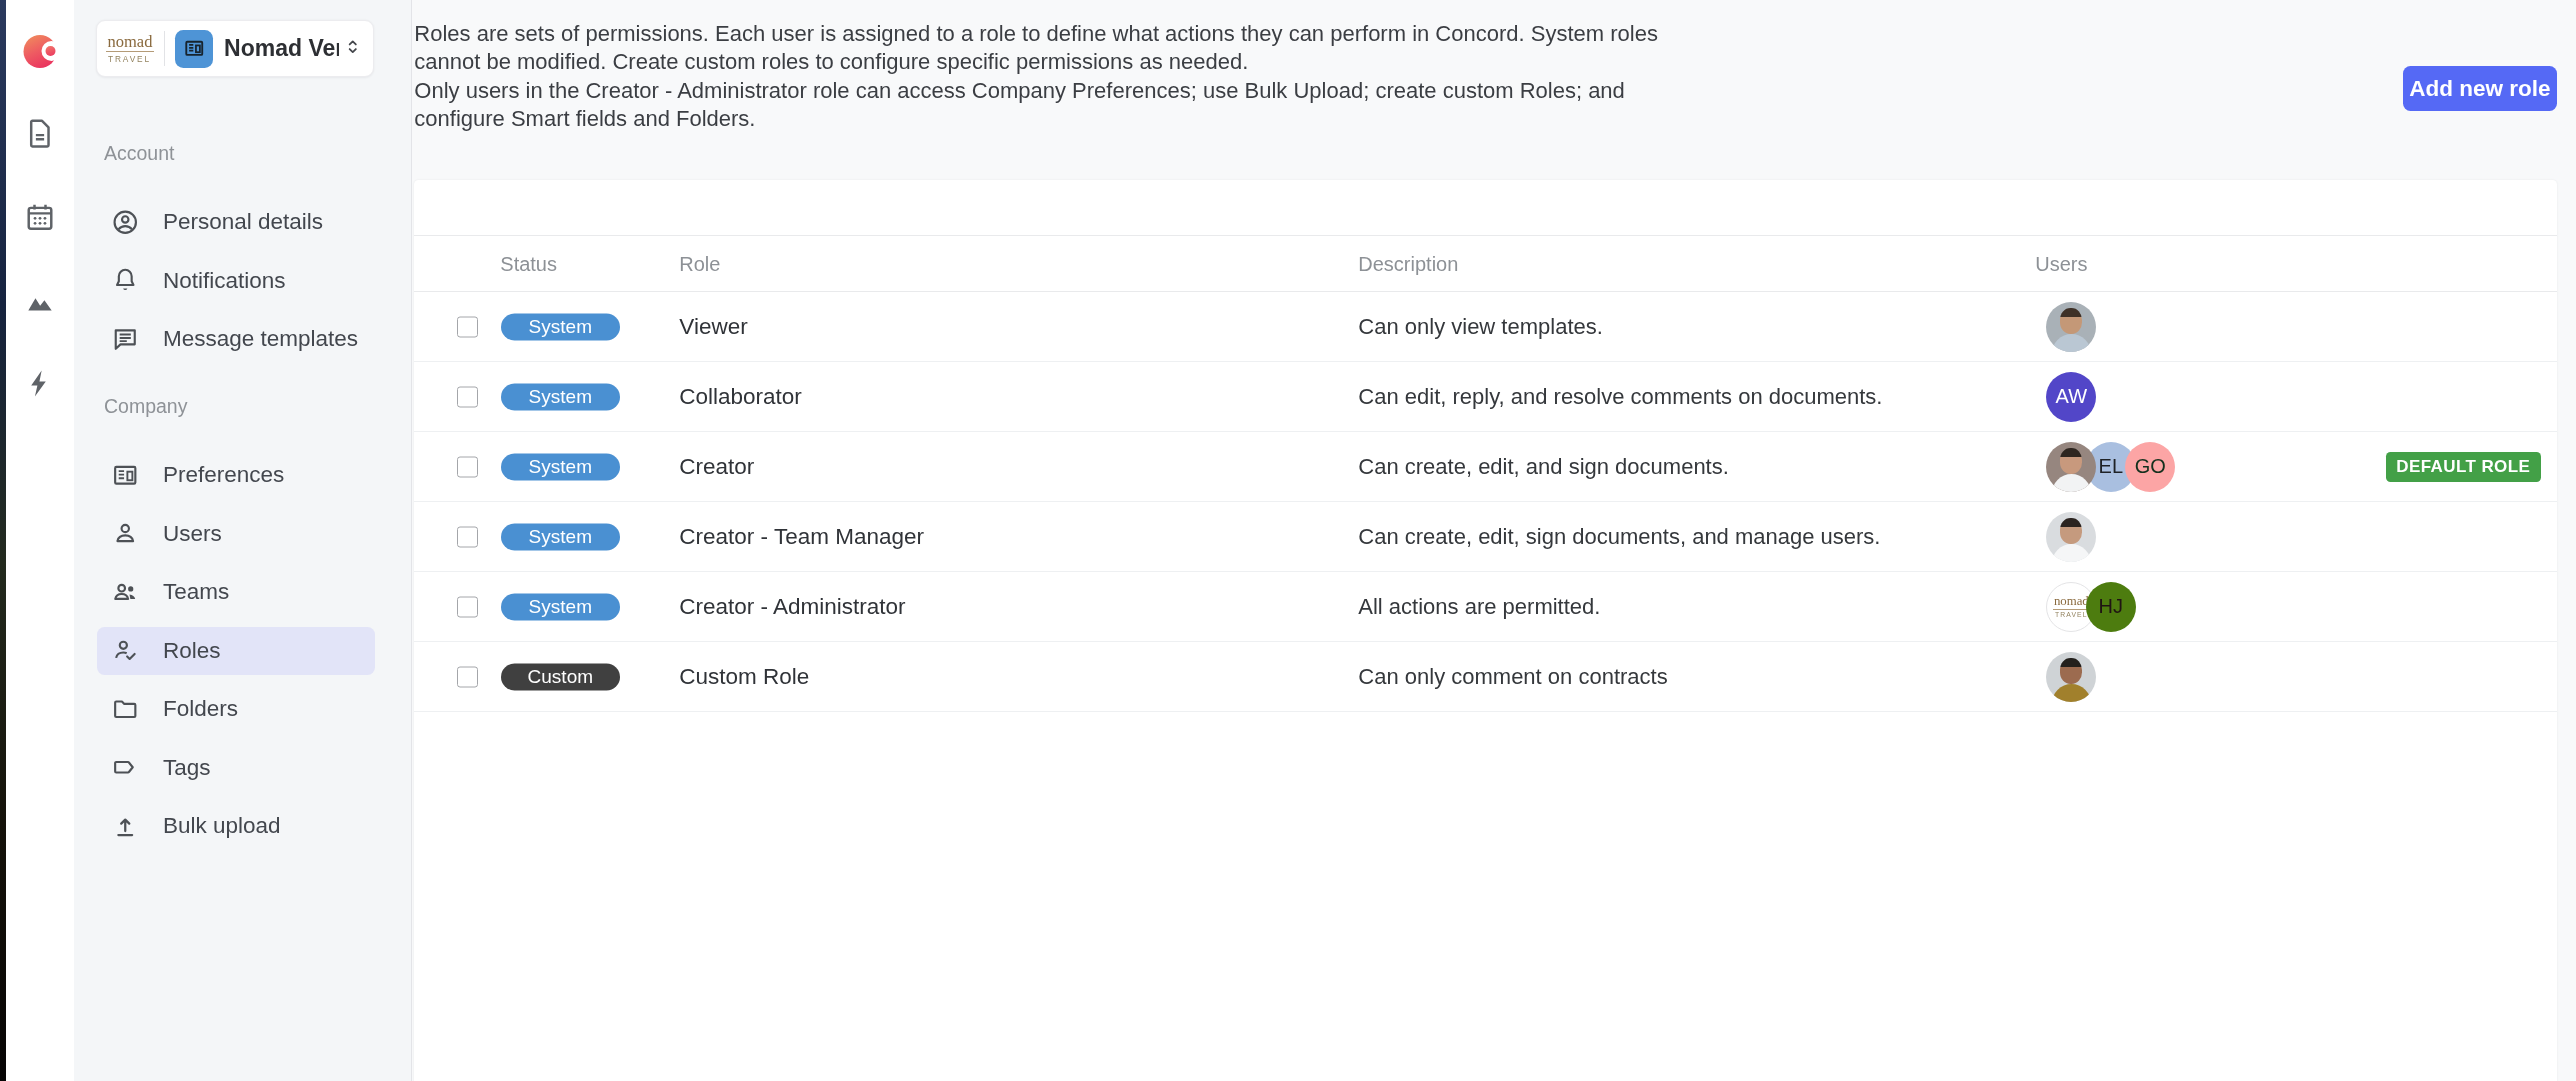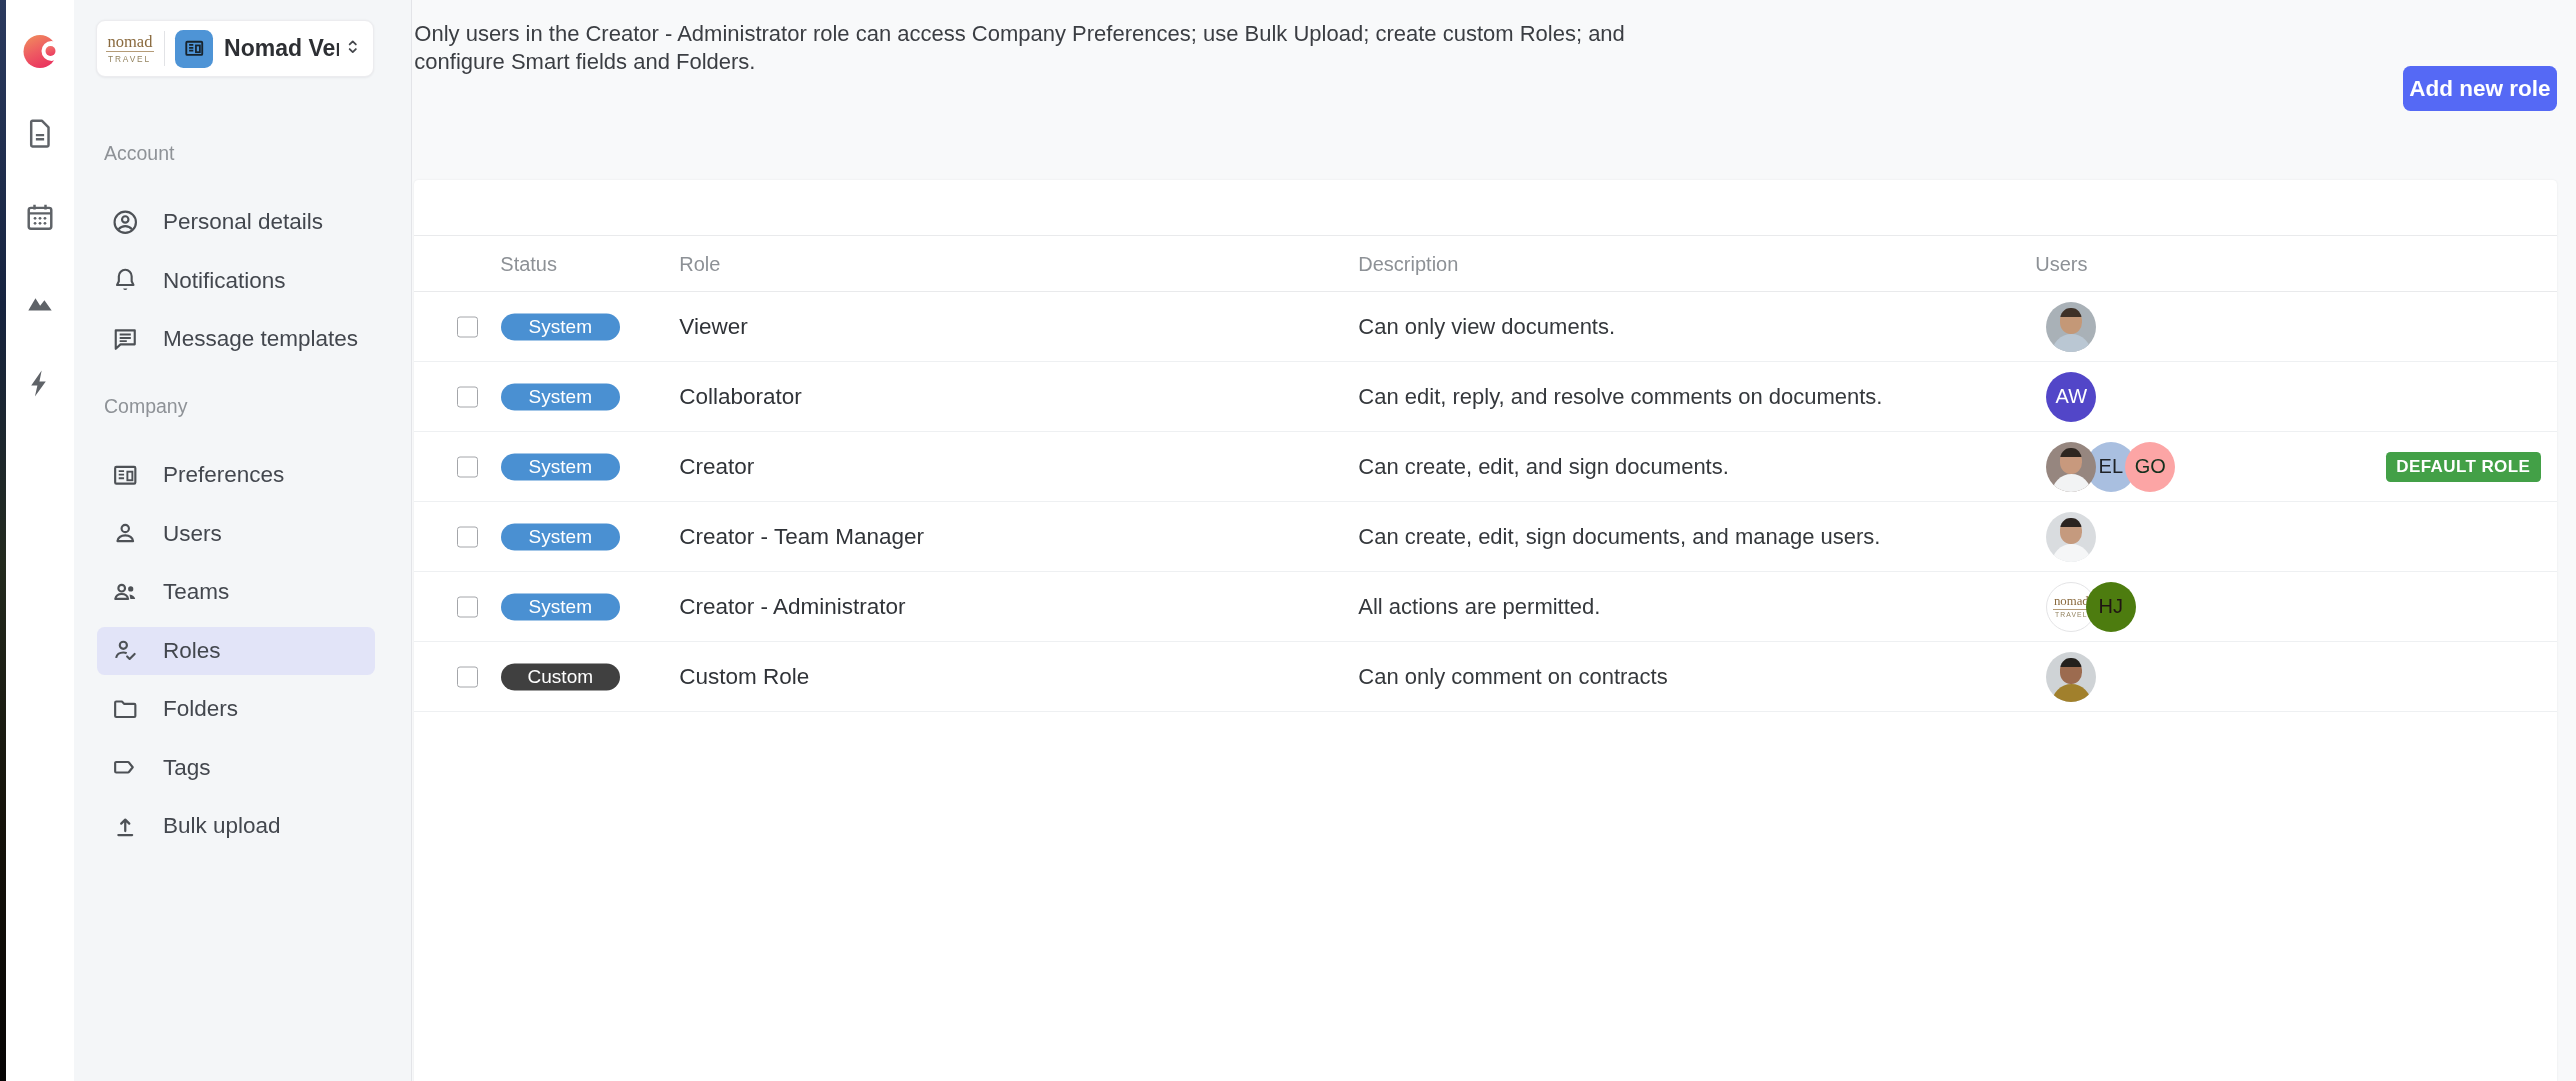--- a/index.html
+++ b/index.html
@@ -245,40 +245,41 @@
             <path d="M6.2 19.4h11.6"></path>
           </svg>
         </span>
         <span class="nav-label">Bulk upload</span>
       </li>
     </ul>
 </div>
 
 <div class="main">
   <div class="intro">
+    <p>Roles are sets of permissions. Each user is assigned to a role to define what actions they can perform in Concord. System roles cannot be modified. Create custom roles to configure specific permissions as needed.</p>
     <p>Only users in the Creator - Administrator role can access Company Preferences; use Bulk Upload; create custom Roles; and configure Smart fields and Folders.</p>
   </div>
   <button class="add-btn">Add new role</button>
 
   <div class="card">
     <div class="toolbar"></div>
     <div class="thead">
       <span class="th th-status">Status</span>
       <span class="th th-role">Role</span>
       <span class="th th-desc">Description</span>
       <span class="th th-users">Users</span>
     </div>
     <div id="table-rows">
         <div class="row">
           <span class="cell cb"></span>
           <span class="cell cell-status">
             <span class="pill" style="background: rgb(74, 144, 210);">System</span>
           </span>
           <span class="cell cell-role">Viewer</span>
-          <span class="cell cell-desc">Can only view documents.</span>
+          <span class="cell cell-desc">Can only view templates.</span>
           <span class="cell cell-users">
             <div class="avatar photo" style="--abg: #a9b1b7; --hair: #3e3127; --skin: #c49877; --shirt: #bac7d3;"></div>
           </span>
         </div>
         <div class="row">
           <span class="cell cb"></span>
           <span class="cell cell-status">
             <span class="pill" style="background: rgb(74, 144, 210);">System</span>
           </span>
           <span class="cell cell-role">Collaborator</span>

